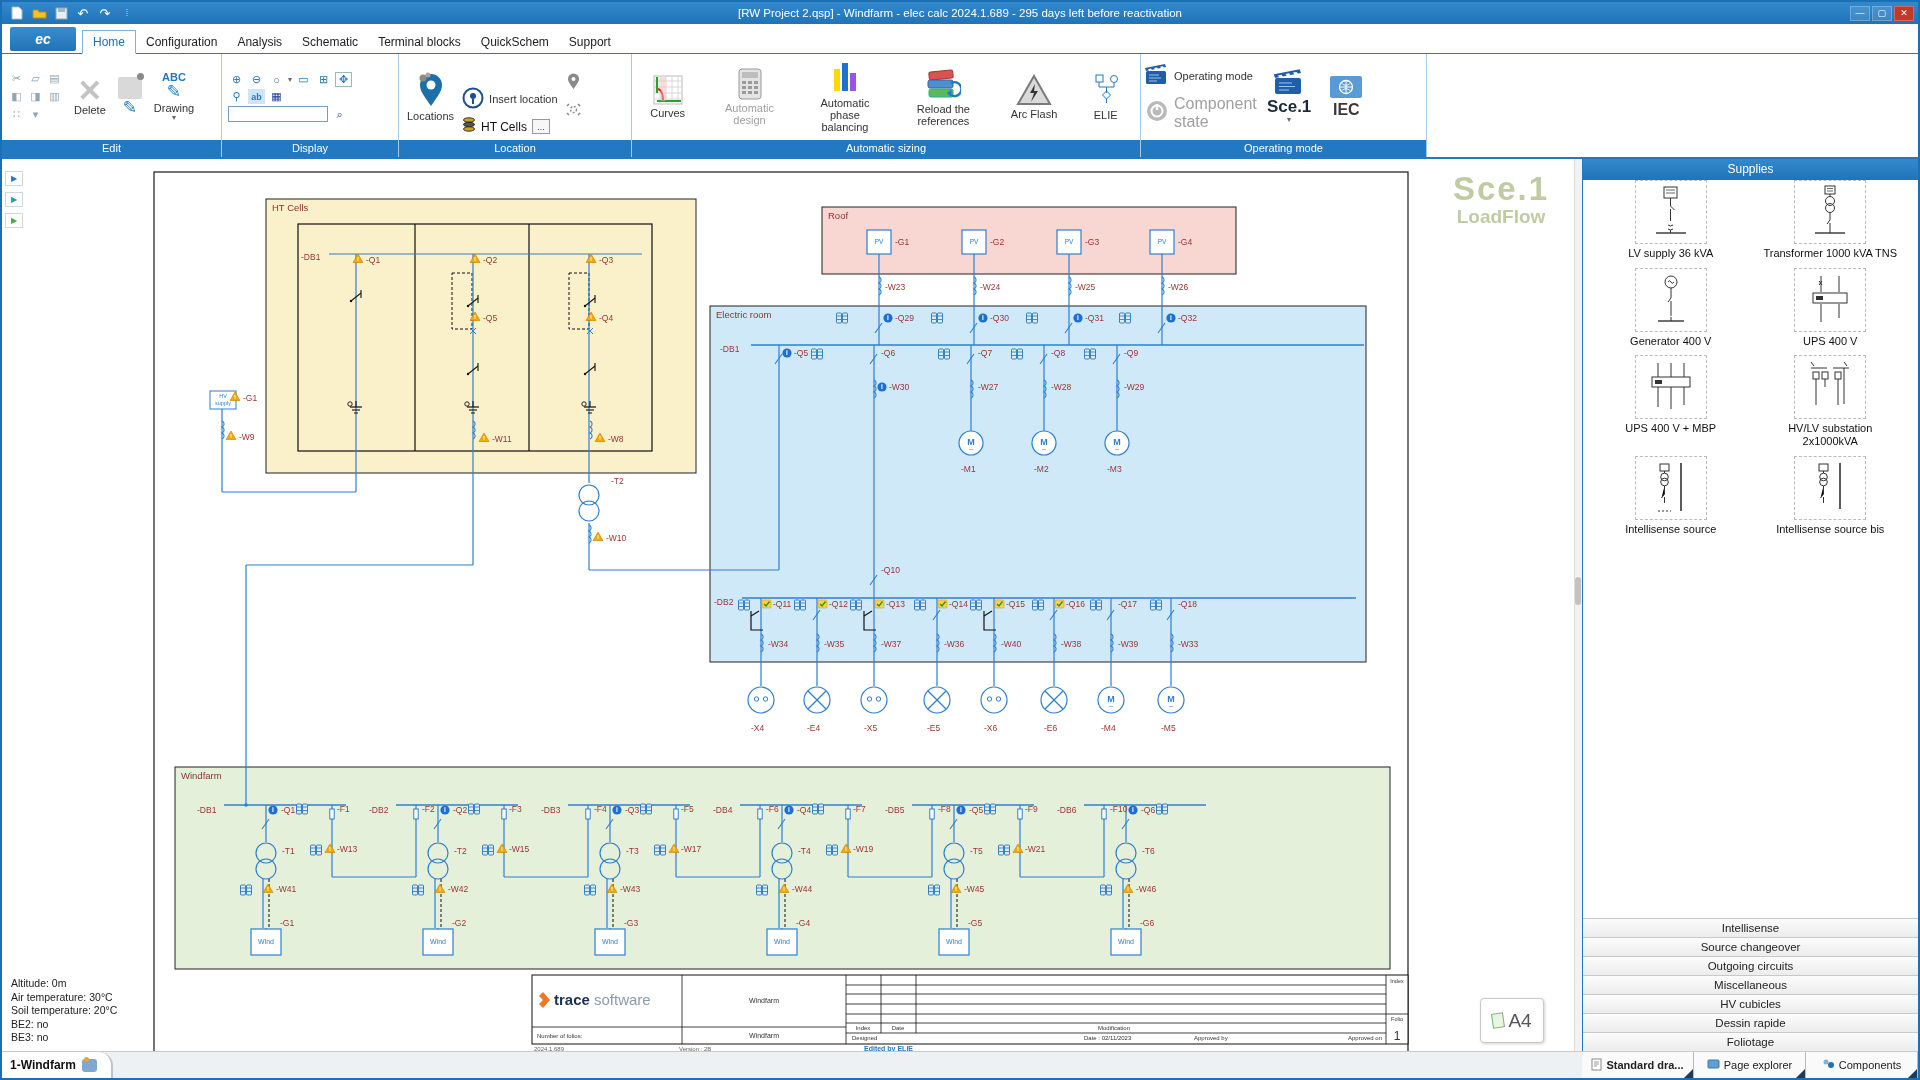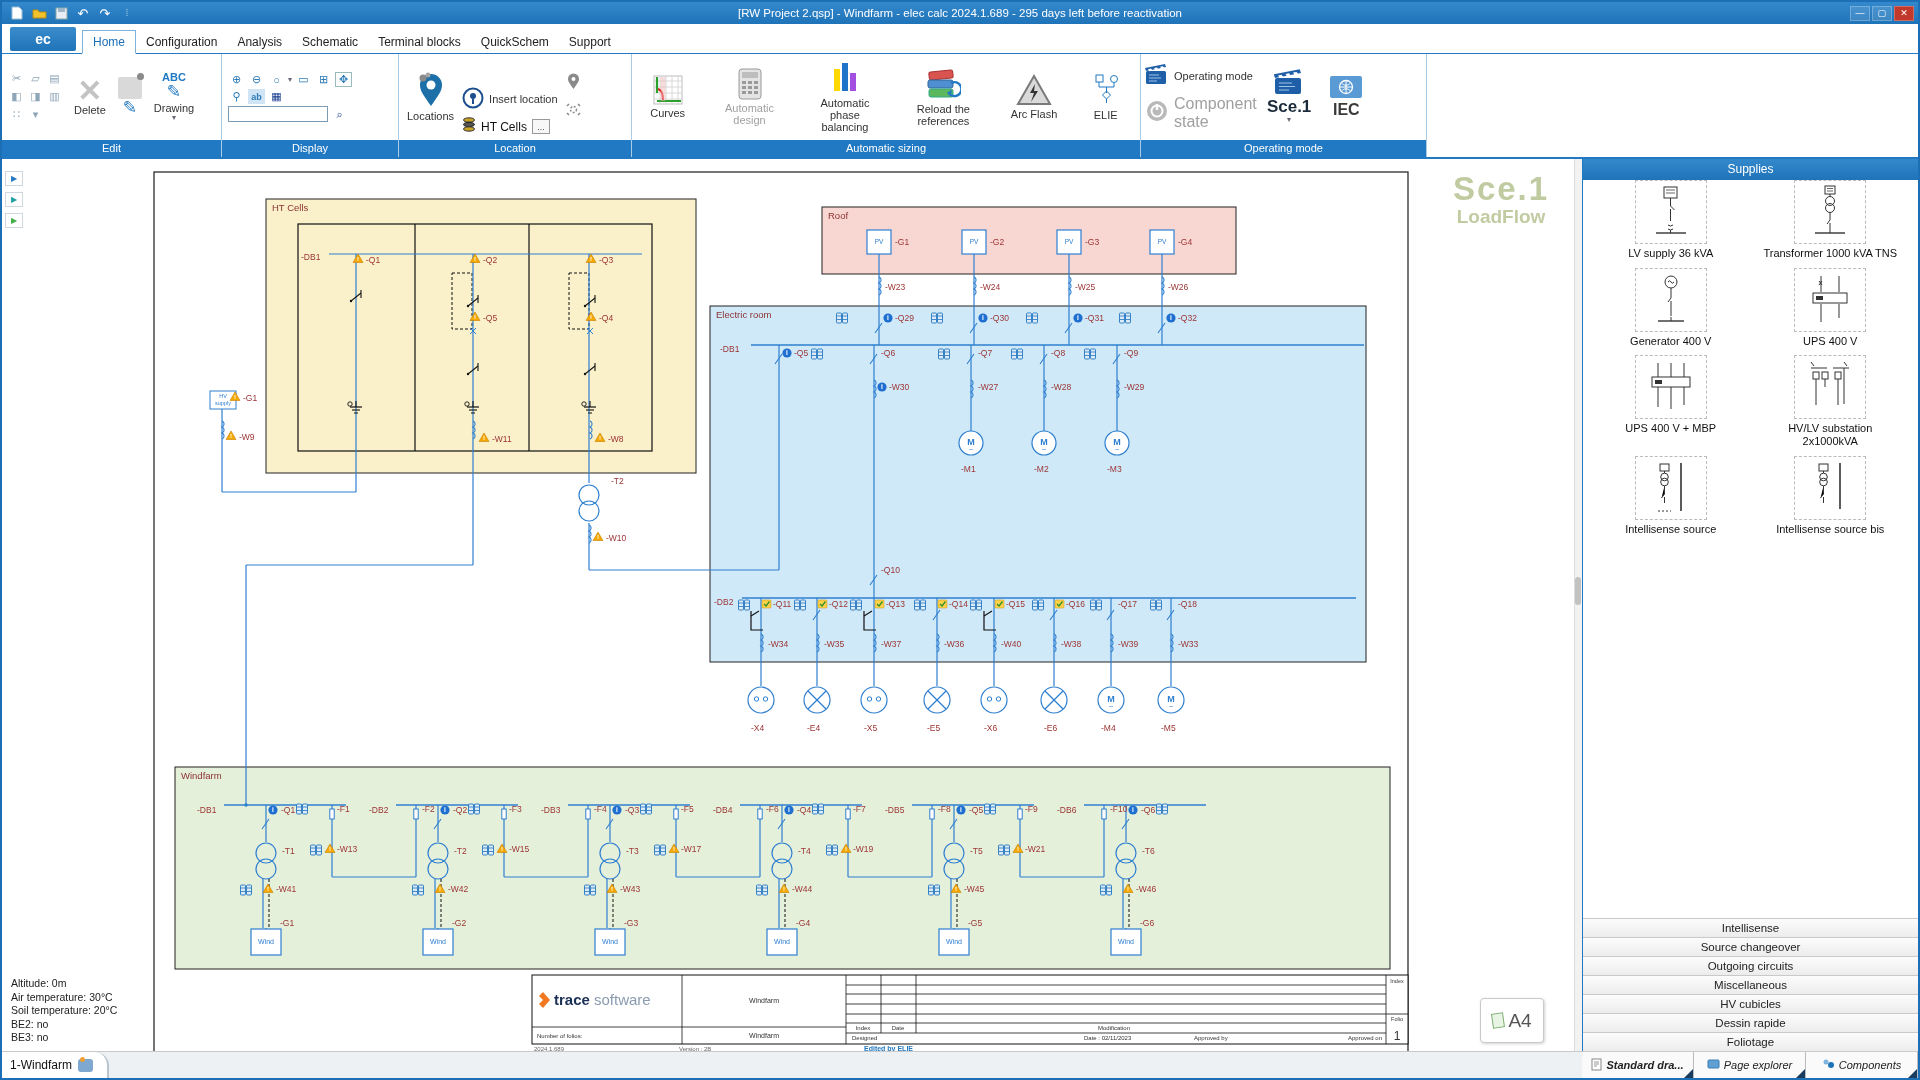--- a/index.html
+++ b/index.html
@@ -8,21 +8,21 @@
   
   .titlebar{height:22px;background:linear-gradient(#3489cd,#1f73b8);display:flex;align-items:center;color:#fff;font-size:12px;flex:0 0 auto;}
   .qat{display:flex;align-items:center;gap:4px;padding-left:6px;}
   .qat .qbtn{width:18px;height:16px;display:flex;align-items:center;justify-content:center;font-size:13px;cursor:default;}
   .title-text{position:absolute;left:0;right:0;text-align:center;font-size:11.5px;pointer-events:none;}
   .wctrl{margin-left:auto;display:flex;gap:2px;padding-right:4px;z-index:2;}
   .wctrl span{width:20px;height:15px;font-size:9px;display:flex;align-items:center;justify-content:center;background:rgba(255,255,255,.12);border:1px solid rgba(255,255,255,.25);}
   .wctrl .close{background:#c0392b;}
   
   .menubar{height:30px;background:#fff;display:flex;align-items:flex-end;border-bottom:1px solid #2079c2;flex:0 0 auto;}
-  .ecbtn{width:66px;height:24px;margin:0 6px 2px 8px;background:linear-gradient(#3a8ccc,#1f73b8);color:#fff;font-weight:bold;font-size:14px;display:flex;align-items:center;justify-content:center;border-radius:2px;}
+  .ecbtn{width:66px;height:24px;margin:0 6px 2px 8px;background:linear-gradient(#3a8ccc,#1f73b8);color:#fff;font-style:italic;font-weight:bold;font-size:14px;display:flex;align-items:center;justify-content:center;border-radius:2px;}
   .mitem{padding:4px 10px;font-size:12px;color:#222;}
   .mitem.active{color:#1d6fb8;border:1px solid #7fb2da;border-bottom:1px solid #fff;background:#fff;margin-bottom:-1px;}
   
   .ribbon{height:105px;display:flex;background:#fff;border-bottom:2px solid #2079c2;flex:0 0 auto;}
   .rgroup{display:flex;flex-direction:column;border-right:1px solid #aacbe4;}
   .gbody{flex:1;display:flex;align-items:center;padding:2px 4px;gap:4px;}
   .glabel{height:17px;background:#2079c2;color:#fff;font-size:11px;text-align:center;line-height:16px;}
   .rfill{flex:1;}
   .bigbtn{display:flex;flex-direction:column;align-items:center;justify-content:center;font-size:11px;color:#333;text-align:center;padding:2px 4px;line-height:1.1;}
   .bigbtn.disabled{color:#a0a0a0;}
@@ -61,25 +61,25 @@
   .supgrid{display:grid;grid-template-columns:1fr 1fr;padding:0 8px;row-gap:8px;flex:0 0 auto;}
   .supitem{display:flex;flex-direction:column;align-items:center;}
   .thumb{width:72px;height:64px;border:1px dashed #bbb;background:#fff;display:flex;align-items:center;justify-content:center;}
   .cap{font-size:11px;color:#111;text-align:center;margin-top:3px;line-height:1.15;max-width:140px;}
   .sbspacer{flex:1;}
   .accordion{flex:0 0 auto;}
   .accrow{height:19px;border-top:1px solid #c9c9c9;background:linear-gradient(#fcfcfc,#ececec);font-size:11.5px;text-align:center;line-height:18px;color:#222;}
   
   .statusbar{height:27px;display:flex;flex:0 0 auto;background:#2079c2;}
   .sbleft{flex:1;background:#eef1f4;border-top:1px solid #c9c9c9;display:flex;align-items:stretch;}
-  .sheettab{display:flex;align-items:center;gap:6px;background:#fff;border-right:2px solid #b9c4cc;padding:0 14px 0 8px;font-size:12px;font-weight:normal;color:#111;border-radius:0 14px 0 0;}
+  .sheettab{display:flex;align-items:center;gap:6px;background:#fff;border-right:2px solid #b9c4cc;padding:0 14px 0 8px;font-size:12px;font-weight:bold;color:#111;border-radius:0 14px 0 0;}
   .sheetico{width:15px;height:13px;background:#7ea8cf;border-radius:3px;position:relative;}
   .sheetico:after{content:"";position:absolute;left:2px;top:-2px;width:5px;height:5px;border-radius:50%;background:#f0a030;}
   .sbright{width:336px;display:flex;background:#e8e8e8;border-top:1px solid #c9c9c9;}
-  .ptab{flex:1;position:relative;display:flex;align-items:center;gap:4px;justify-content:center;background:#fafafa;border-right:1px solid #bbb;font-size:11px;color:#222;overflow:hidden;font-style:italic;}
+  .ptab{flex:1;position:relative;display:flex;align-items:center;gap:4px;justify-content:center;background:#fafafa;border-right:1px solid #bbb;font-size:11px;color:#222;overflow:hidden;}
   .ptab.active{font-weight:bold;}
   .ptab:after{content:"";position:absolute;right:0;bottom:0;border-style:solid;border-width:0 0 9px 9px;border-color:transparent transparent #1a3c5e transparent;}
   svg text{font-family:"Liberation Sans",sans-serif;}
 </style>
 </head>
 <body>
 
 <div id="app">
 
   <div class="titlebar">

